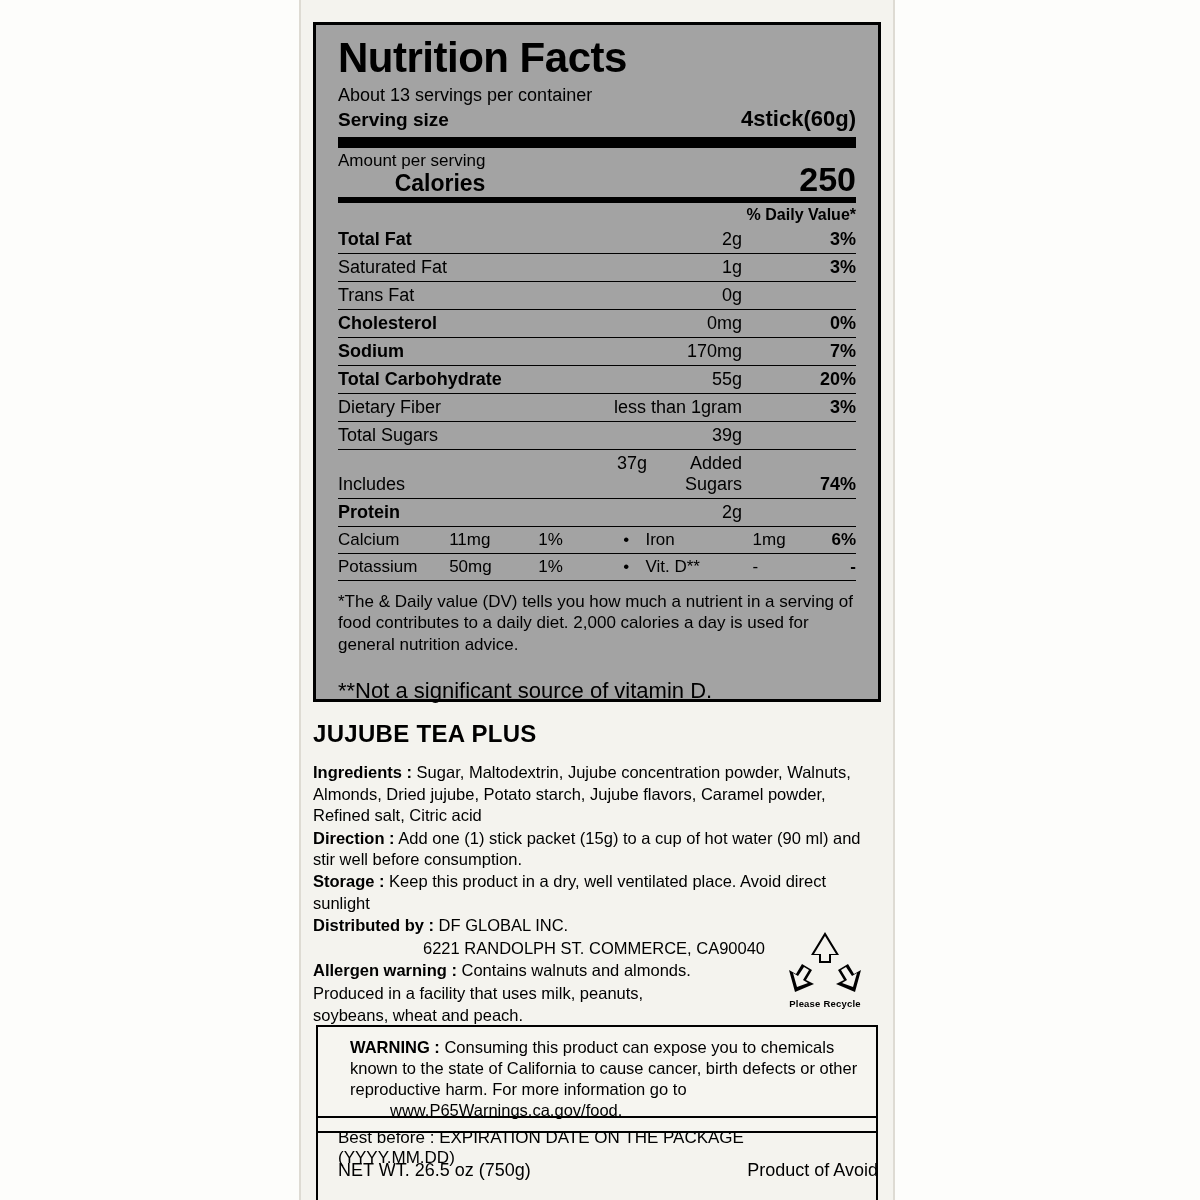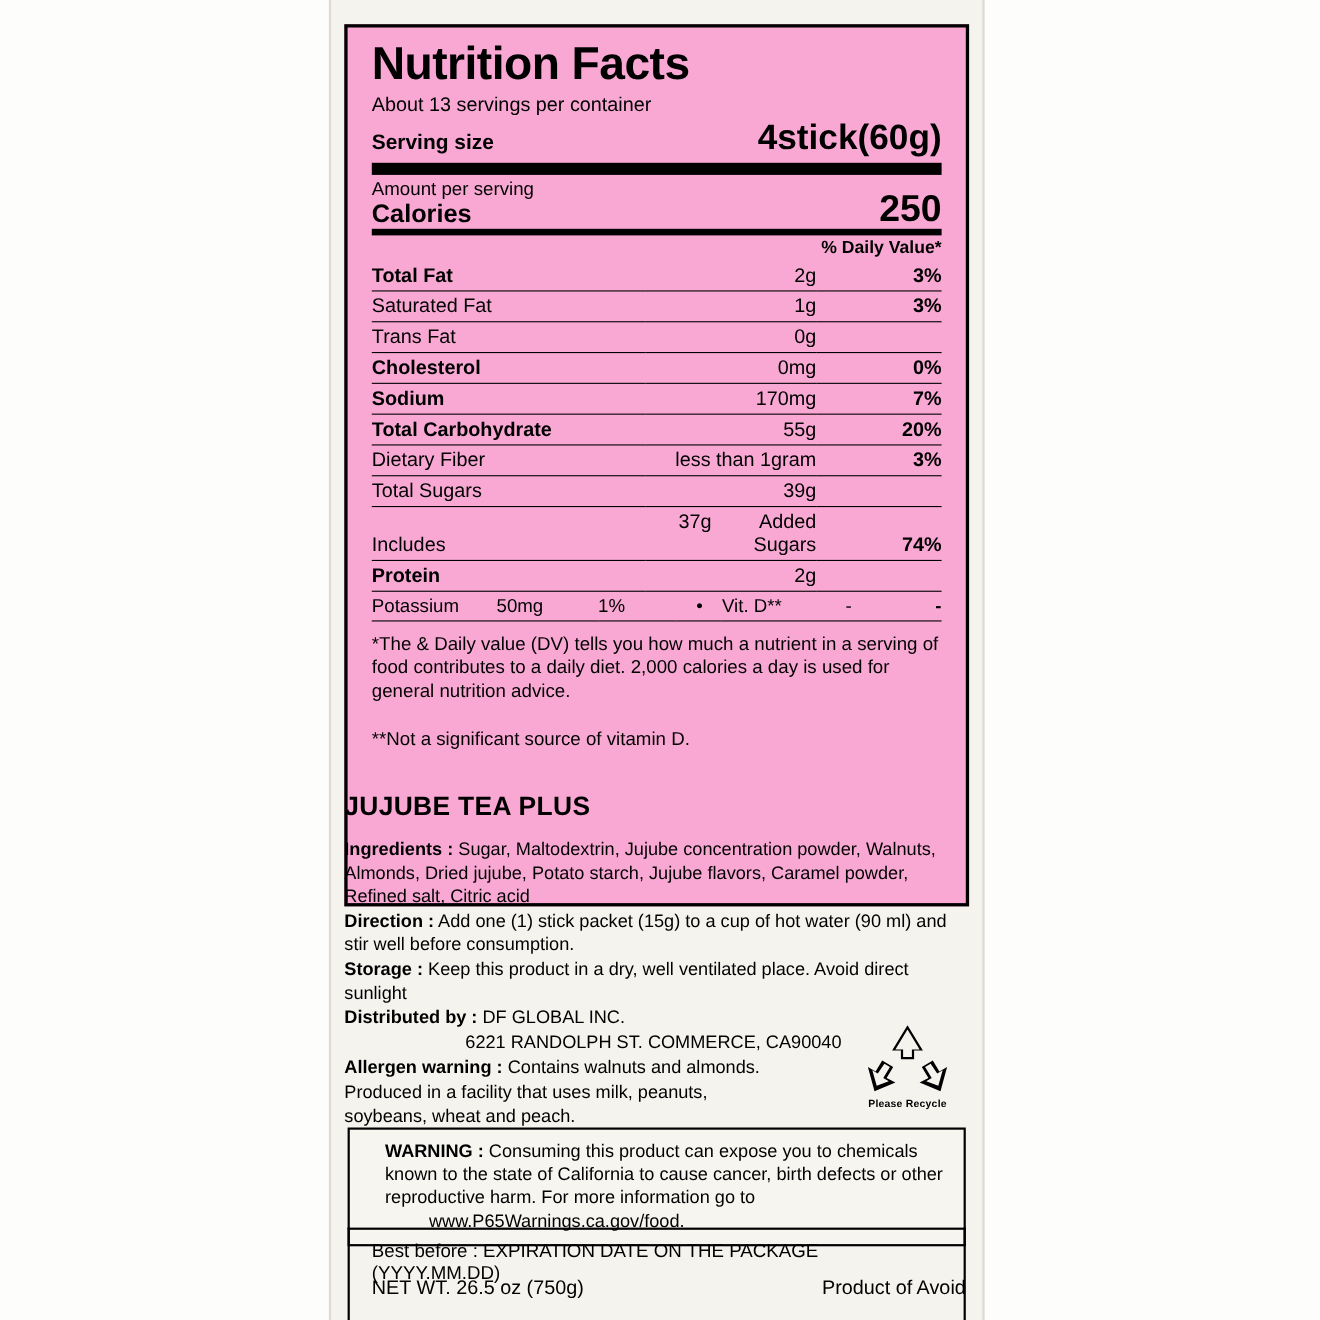--- a/index.html
+++ b/index.html
@@ -39,23 +39,23 @@
   }
   .edge-line-l { position:absolute; left:299px; top:0; width:2px; height:1200px; background:#dedbd3;}
   .edge-line-r { position:absolute; left:893px; top:0; width:2px; height:1200px; background:#dedbd3;}
 
   
   .nf-panel {
     position: absolute;
     left: 313px;
     top: 22px;
     width: 568px;
-    height: 802px;
+    height: 680px;
     border: 3px solid #000;
-    background: #f9a8d4;
+    background: #a3a3a3;
     box-sizing: border-box;
     padding: 0 22px;
   }
   .nf-title {
     font-size: 42px;
     font-weight: bold;
     letter-spacing: -0.5px;
     line-height: 1.0;
     margin-top: 12px;
     margin-bottom: 6px;
@@ -64,29 +64,30 @@
     font-size: 18px;
     line-height: 1.15;
   }
   .nf-serving-row {
     display: flex;
     justify-content: space-between;
     align-items: baseline;
     font-size: 19px;
     font-weight: bold;
   }
-  .nf-serving-size-val { font-size: 32px; font-weight: bold; margin-left: 44px; }
+  .nf-serving-size-val { font-size: 22px; font-weight: bold; margin-left: 44px; }
   .rule-thick { border-bottom: 11px solid #000; margin: 5px 0 0 0; }
   .rule-med   { border-bottom: 6px solid #000; margin: 0; }
 
   .cal-block {
     display: flex;
     justify-content: space-between;
     align-items: flex-end;
     padding-top: 3px;
+    text-align: right;
   }
   .cal-left { line-height: 1.15; }
   .cal-amount-label { font-size: 17px; }
   .cal-word { font-size: 23px; font-weight: bold; }
   .cal-value { font-size: 34px; font-weight: bold; line-height: 1; padding-bottom: 1px;}
 
   .dv-head {
     text-align: right;
     font-size: 16px;
     font-weight: bold;
@@ -125,21 +126,21 @@
   table.micro td.m-name { width: 22%; }
   table.micro td.m-amt { width: 18%; }
   table.micro td.m-dv { width: 14%; }
   table.micro td.m-dv-r { text-align: right; width: 14%; font-weight: bold;}
 
   .footnote {
     font-size: 17px;
     line-height: 1.28;
     padding-top: 10px;
   }
-  .footnote2 { font-size: 17px; padding-top: 22px;}
+  .footnote2 { font-size: 22px; padding-top: 22px;}
 
   
   .ing-wrap {
     position: absolute;
     left: 313px;
     top: 718px;
     width: 568px;
     font-size: 16.5px;
     line-height: 1.3;
   }
@@ -292,20 +293,29 @@
         <tr>
           <td class="nm bold">Protein</td>
           <td class="amt">2g</td>
           <td class="dv"></td>
         </tr>
       </tbody>
     </table>
 
     <table class="micro">
       <tbody>
+        <tr>
+          <td class="m-name">Calcium</td>
+          <td class="m-amt">11mg</td>
+          <td class="m-dv">1%</td>
+          <td class="dot">•</td>
+          <td class="m-name">Iron</td>
+          <td class="m-amt">1mg</td>
+          <td class="m-dv-r">6%</td>
+        </tr>
         <tr>
           <td class="m-name">Potassium</td>
           <td class="m-amt">50mg</td>
           <td class="m-dv">1%</td>
           <td class="dot">•</td>
           <td class="m-name">Vit. D**</td>
           <td class="m-amt">-</td>
           <td class="m-dv-r">-</td>
         </tr>
       </tbody>

